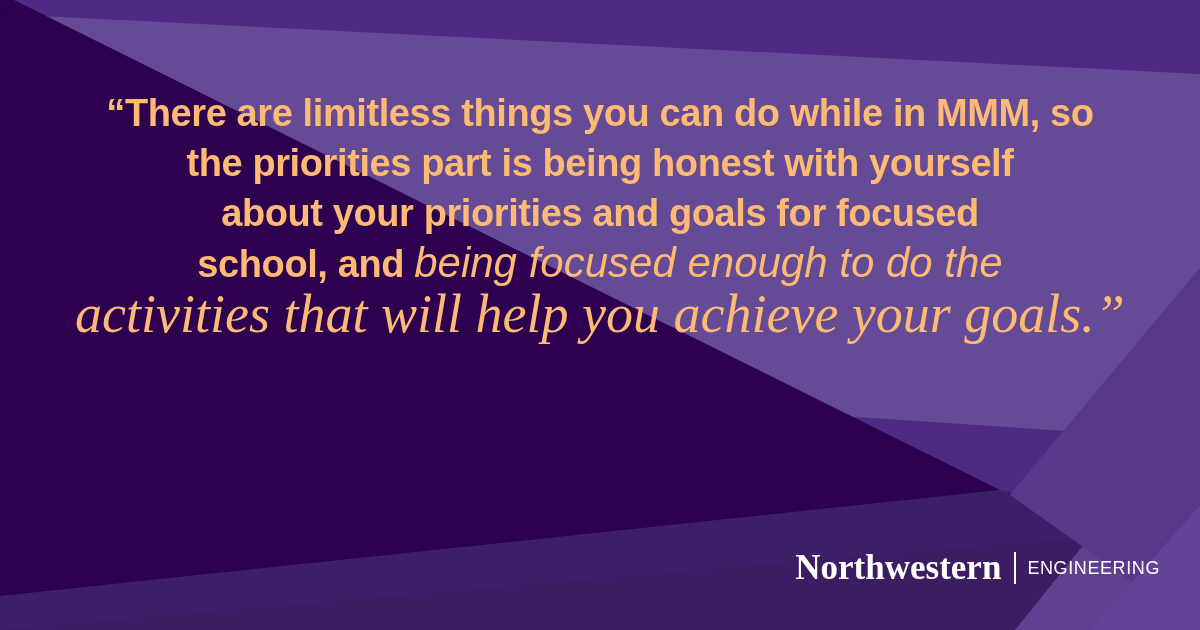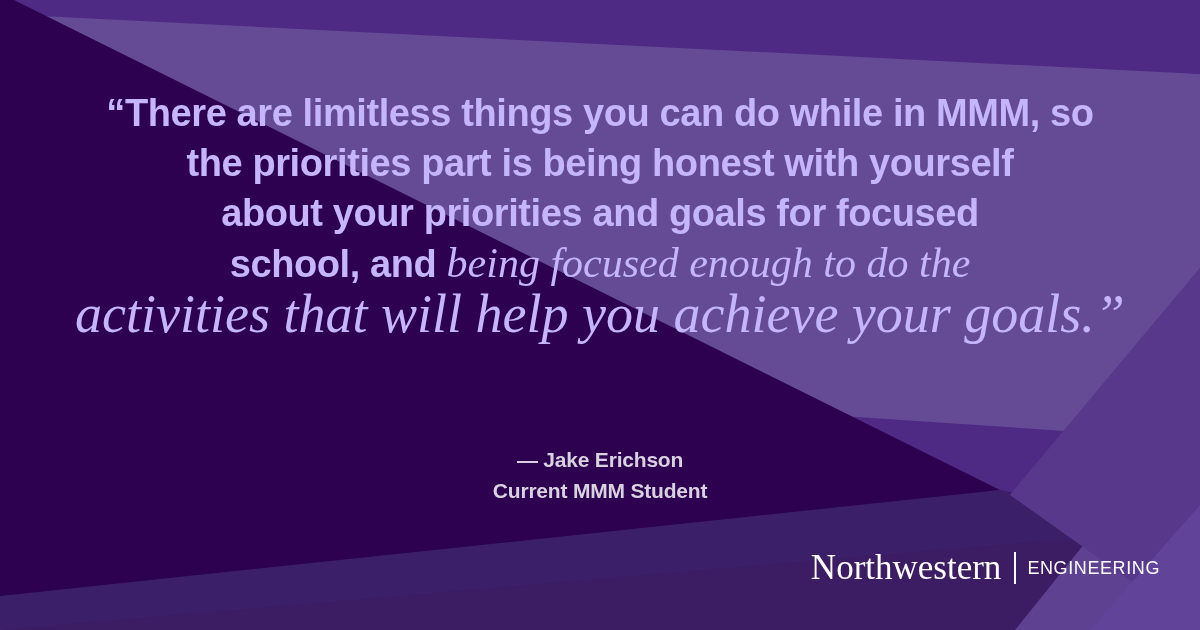--- a/index.html
+++ b/index.html
@@ -34,30 +34,30 @@
   .quote-block {
     position: absolute;
     left: 0;
     top: 88px;
     width: 1200px;
     text-align: center;
     padding: 0 60px;
     box-sizing: border-box;
   }
   .quote-line {
-    color: #c4b5fd;
+    color: #fdba74;
     font-family: "Liberation Sans", sans-serif;
     font-weight: bold;
     font-size: 38px;
     line-height: 50px;
     letter-spacing: -0.4px;
     white-space: nowrap;
   }
   .quote-line .serif-em {
-    font-family: Liberation Serif, serif;
+    font-family: Liberation Sans, sans-serif;
     font-style: italic;
     font-weight: normal;
     font-size: 42px;
     letter-spacing: 0px;
   }
   .quote-line.all-italic {
     font-family: "Liberation Serif", "DejaVu Serif", serif;
     font-style: italic;
     font-weight: normal;
     font-size: 54px;
@@ -86,21 +86,21 @@
     position: absolute;
     right: 40px;
     top: 548px;
     display: flex;
     align-items: center;
     height: 40px;
   }
   .logo-word {
     color: #ffffff;
     font-family: "Liberation Serif", "DejaVu Serif", serif;
-    font-weight: normal;
+    font-weight: bold;
     font-size: 35px;
     line-height: 36px;
     letter-spacing: 0px;
   }
   .logo-divider {
     width: 2px;
     height: 32px;
     background: #ffffff;
     margin: 0 11px 0 13px;
   }
@@ -156,24 +156,20 @@
         <span>about your priorities and goals for focused</span>
       </div>
       <div class="quote-line">
         <span>school, and </span><span class="serif-em">being focused enough to do the</span>
       </div>
       <div class="quote-line all-italic">
         <span>activities that will help you achieve your goals.”</span>
       </div>
     </div>
 
-    <div class="attribution">
-      <div class="attr-line">— Jake Erichson</div>
-      <div class="attr-line">Current MMM Student</div>
-    </div>
 
     <div class="logo">
       <span class="logo-word">Northwestern</span>
       <span class="logo-divider"></span>
       <span class="logo-sub">ENGINEERING</span>
     </div>
 
   </div>
 </div>
 

